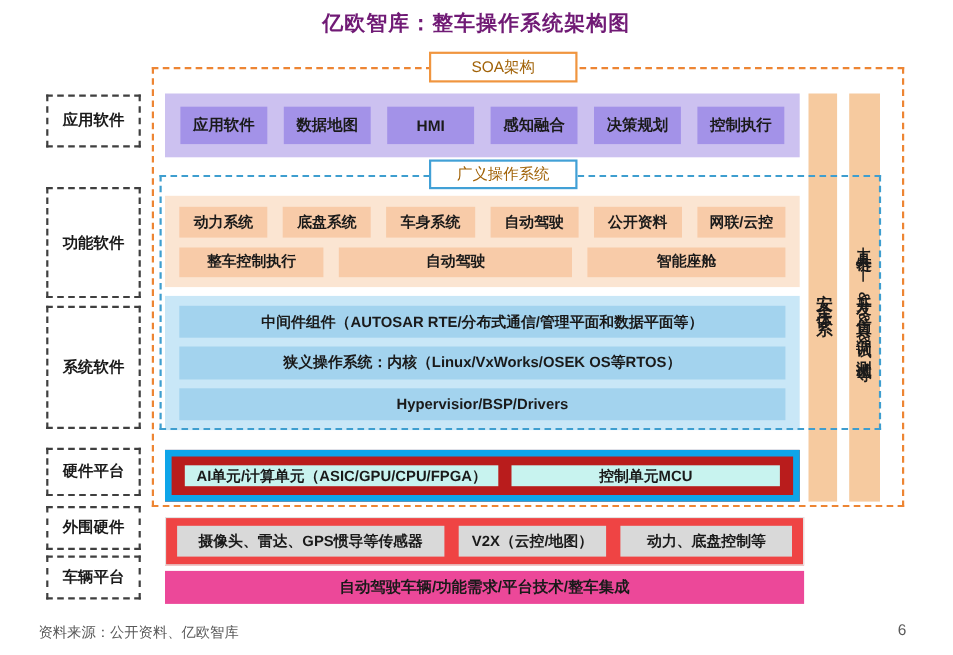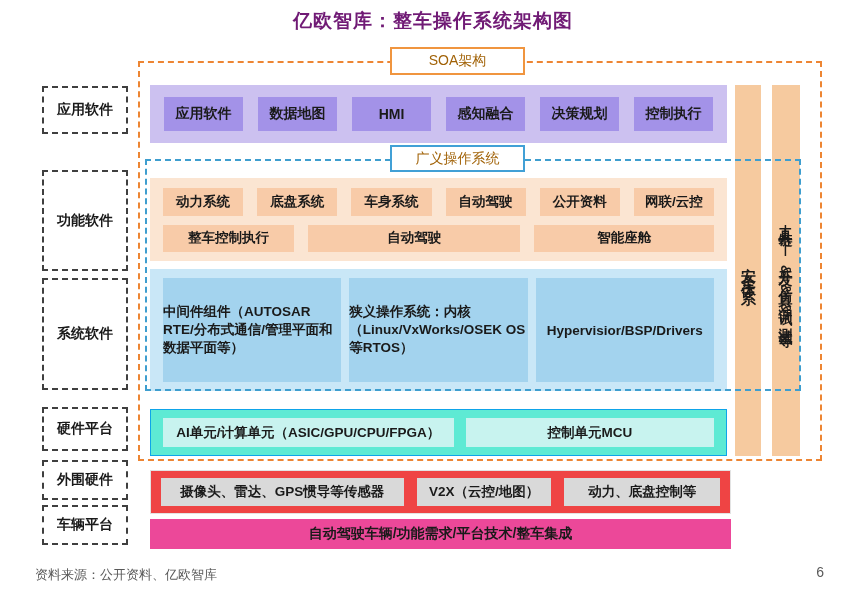--- a/index.html
+++ b/index.html
@@ -38,27 +38,27 @@
   
   .orange-wrap{position:absolute;left:150px;top:178px;width:577px;height:83px;background:#FBE5D2;
                padding:10px 13px 9px;box-sizing:border-box;display:flex;flex-direction:column;gap:9px;z-index:2;}
   .orange-row{display:flex;gap:14px;flex:1;}
   .orange-box{background:#F8CBA8;display:flex;align-items:center;justify-content:center;
               font-weight:bold;font-size:13.5px;flex:1;}
   .fr2a{flex:138;} .fr2b{flex:223;} .fr2c{flex:189;}
 
   
   .bluec-wrap{position:absolute;left:150px;top:269px;width:577px;height:122px;background:#C9E7F7;
-              padding:9px 13px;box-sizing:border-box;display:flex;flex-direction:row;gap:8px;z-index:2;}
+              padding:9px 13px;box-sizing:border-box;display:flex;flex-direction:column;gap:8px;z-index:2;}
   .bluec-row{flex:1;background:#A3D3EE;display:flex;align-items:center;justify-content:center;
              font-weight:bold;font-size:13.5px;}
 
   
-  .cyan-wrap{position:absolute;left:150px;top:409px;width:577px;height:47px;background:#5eead4;
-             border:1px solid #0ea5e9;padding:8px 12px;box-sizing:border-box;display:flex;gap:12px;z-index:2;}
+  .cyan-wrap{position:absolute;left:150px;top:409px;width:577px;height:47px;background:#b91c1c;
+             border:6px solid #0ea5e9;padding:8px 12px;box-sizing:border-box;display:flex;gap:12px;z-index:2;}
   .cyan-box{background:#C8F3EF;display:flex;align-items:center;justify-content:center;
             font-weight:bold;font-size:13.5px;}
   .hwa{flex:297;} .hwb{flex:254;}
 
   
   .vbar{position:absolute;top:85px;height:371px;background:#F6CA9F;display:flex;align-items:center;
         justify-content:center;writing-mode:vertical-rl;font-weight:bold;z-index:3;}
   .sec{left:735px;width:26px;font-size:15px;letter-spacing:8px;text-orientation:upright;}
   .tool{left:772px;width:28px;font-size:14px;letter-spacing:3px;text-orientation:mixed;}
 

